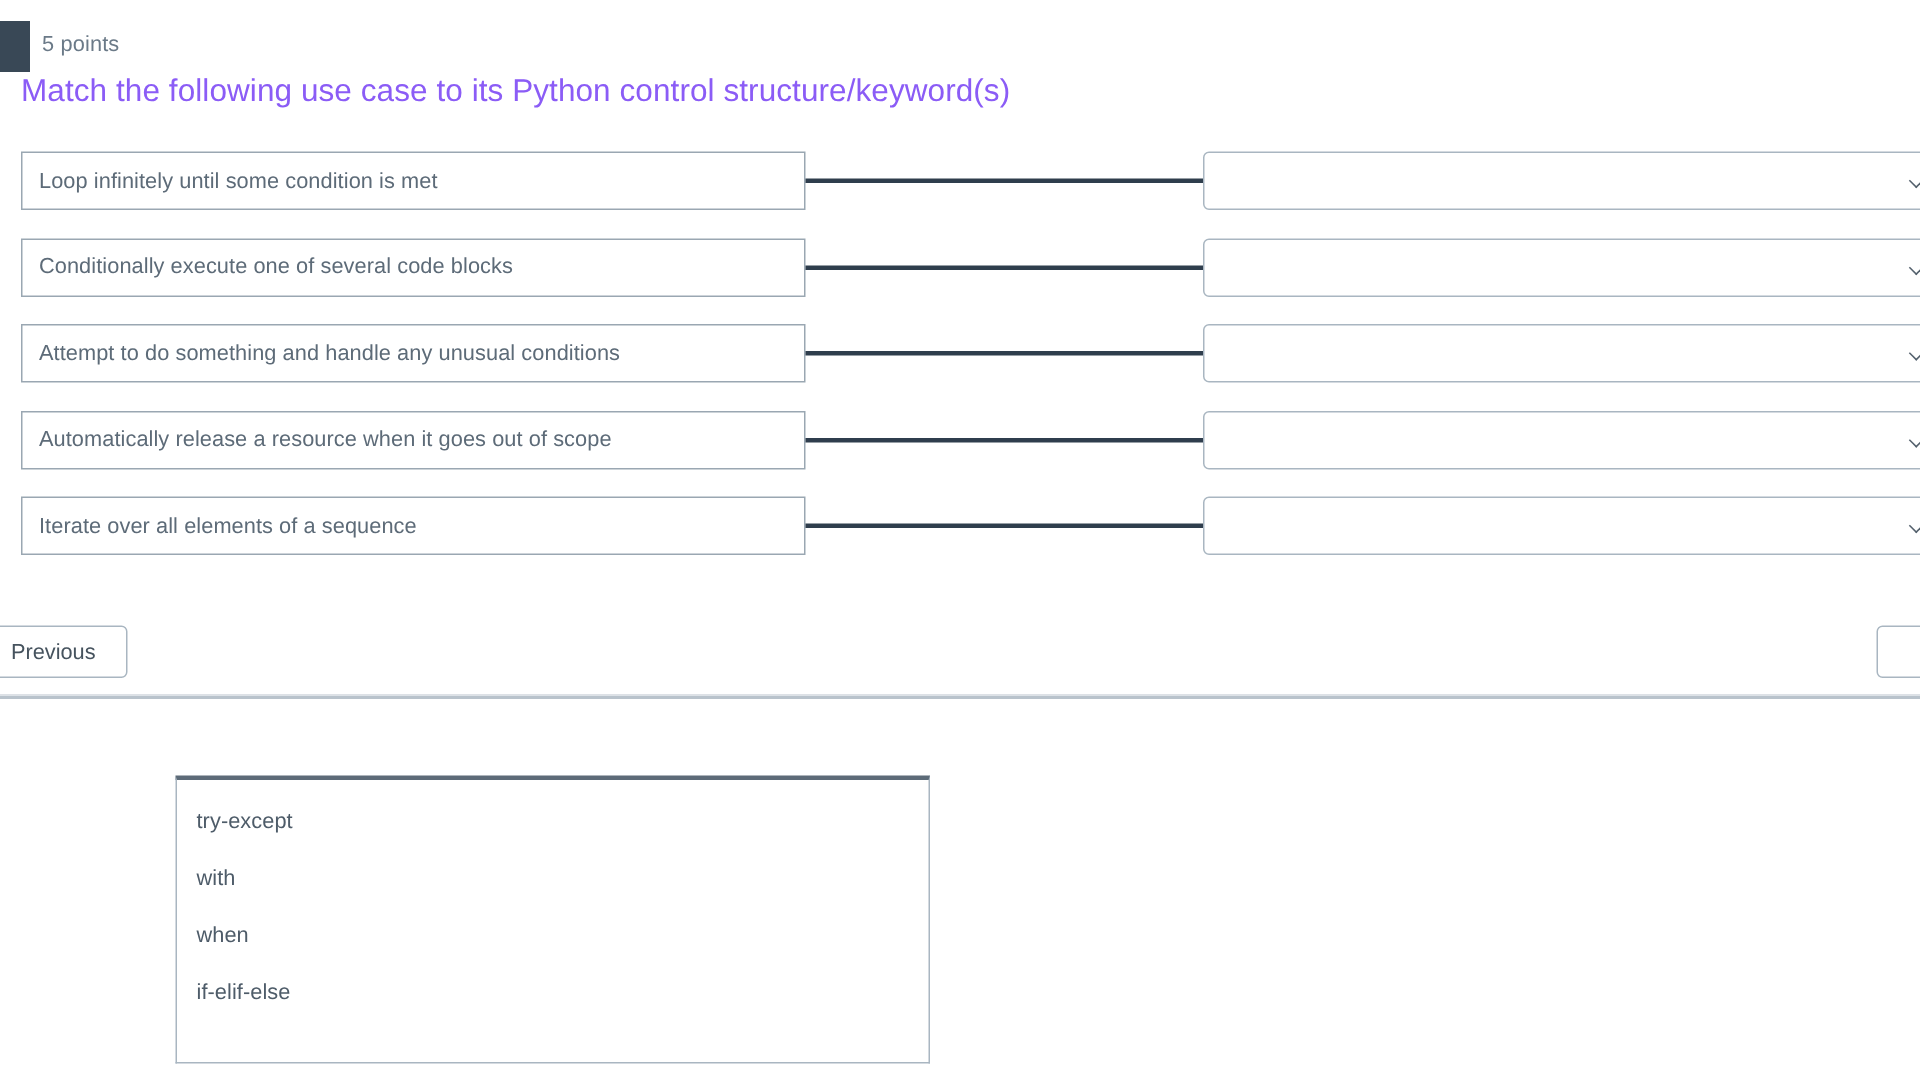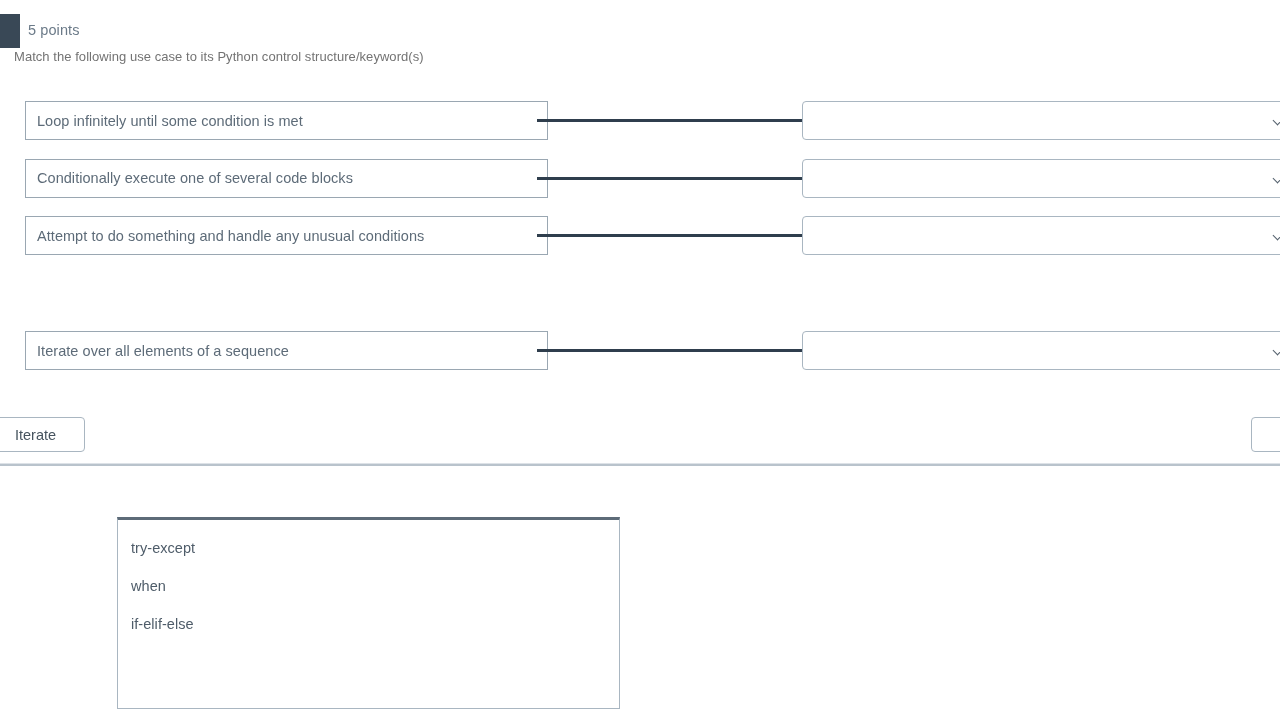--- a/index.html
+++ b/index.html
@@ -38,22 +38,22 @@
     font-size: 14.5px;
     color: #6b7a88;
     letter-spacing: 0.1px;
     white-space: nowrap;
   }
 
   .question-prompt {
     position: absolute;
     left: 14px;
     top: 49px;
-    font-size: 13px;
-    color: #737373;
+    font-size: 21px;
+    color: #8b5cf6;
     white-space: nowrap;
     letter-spacing: 0.05px;
   }
 
   
   .match-area {
     position: absolute;
     left: 0;
     top: 101px;
     width: 1280px;
@@ -76,21 +76,20 @@
     position: absolute;
     left: 14px;
     top: 0;
     width: 523px;
     height: 39px;
     border: 1px solid #9aa7b2;
     background: #ffffff;
     display: flex;
     align-items: center;
     padding-left: 11px;
-    margin-left: 11px;
   }
   .prompt-box-text {
     font-size: 14.5px;
     color: #5d6b78;
     white-space: nowrap;
     letter-spacing: 0.05px;
   }
 
   .connector {
     position: absolute;
@@ -248,42 +247,53 @@
       <div class="prompt-box">
         <span class="prompt-box-text">Conditionally execute one of several code blocks</span>
       </div>
       <div class="connector"></div>
       <div class="answer-select">
         <span class="answer-select-value"></span>
         <span class="chevron-down"></span>
       </div>
     </div>
 
+    <div class="match-row r3">
+      <div class="prompt-box">
+        <span class="prompt-box-text">Automatically release a resource when it goes out of scope</span>
+      </div>
+      <div class="connector"></div>
+      <div class="answer-select">
+        <span class="answer-select-value"></span>
+        <span class="chevron-down"></span>
+      </div>
+    </div>
 
     <div class="match-row r4">
       <div class="prompt-box">
         <span class="prompt-box-text">Iterate over all elements of a sequence</span>
       </div>
       <div class="connector"></div>
       <div class="answer-select">
         <span class="answer-select-value"></span>
         <span class="chevron-down"></span>
       </div>
     </div>
 
   </div>
 
   <div class="nav-prev">
-    <span class="nav-label">Iterate</span>
+    <span class="nav-label">Previous</span>
   </div>
   <div class="nav-next">
     
   </div>
 
   <div class="separator"></div>
 
   <div class="options-panel">
     <div class="option-item">try-except</div>
+    <div class="option-item">with</div>
     <div class="option-item">when</div>
     <div class="option-item">if-elif-else</div>
   </div>
 
 </div>
 
 </body></html>

